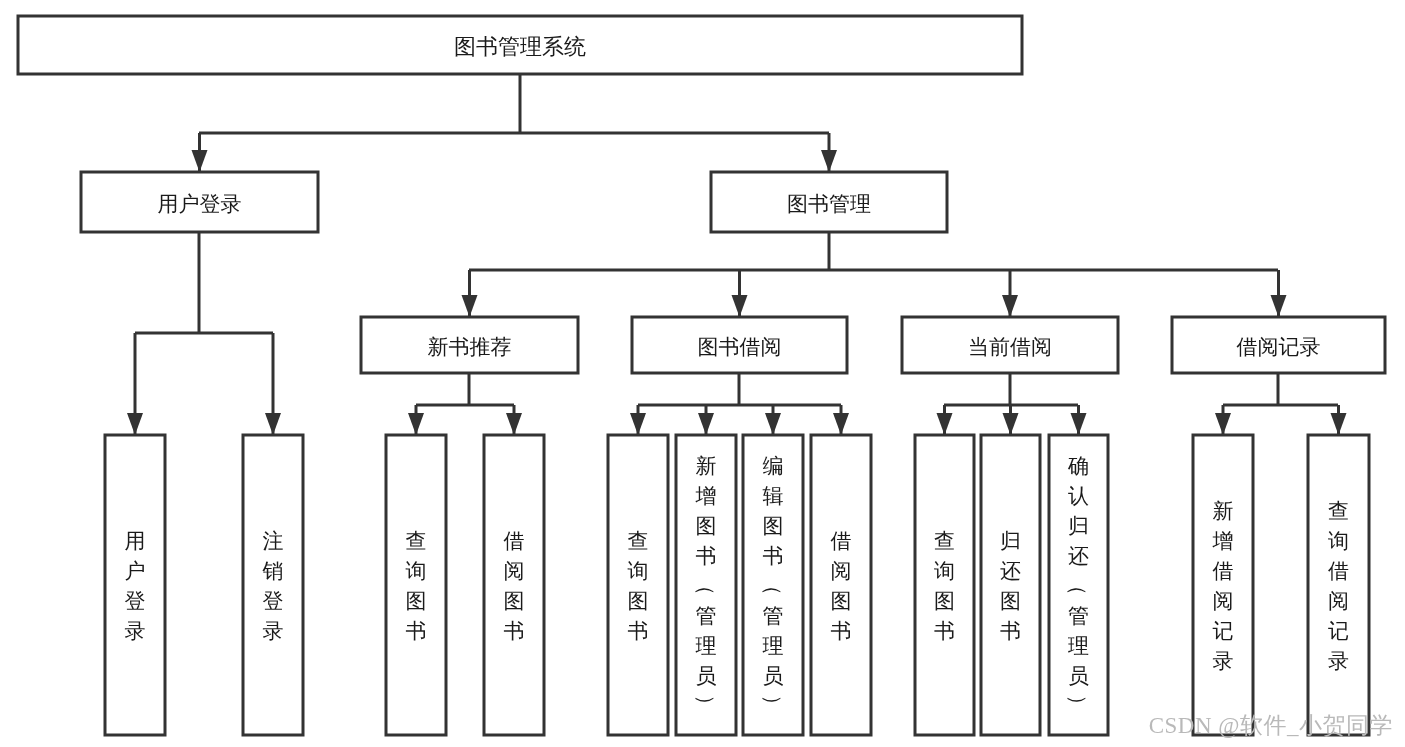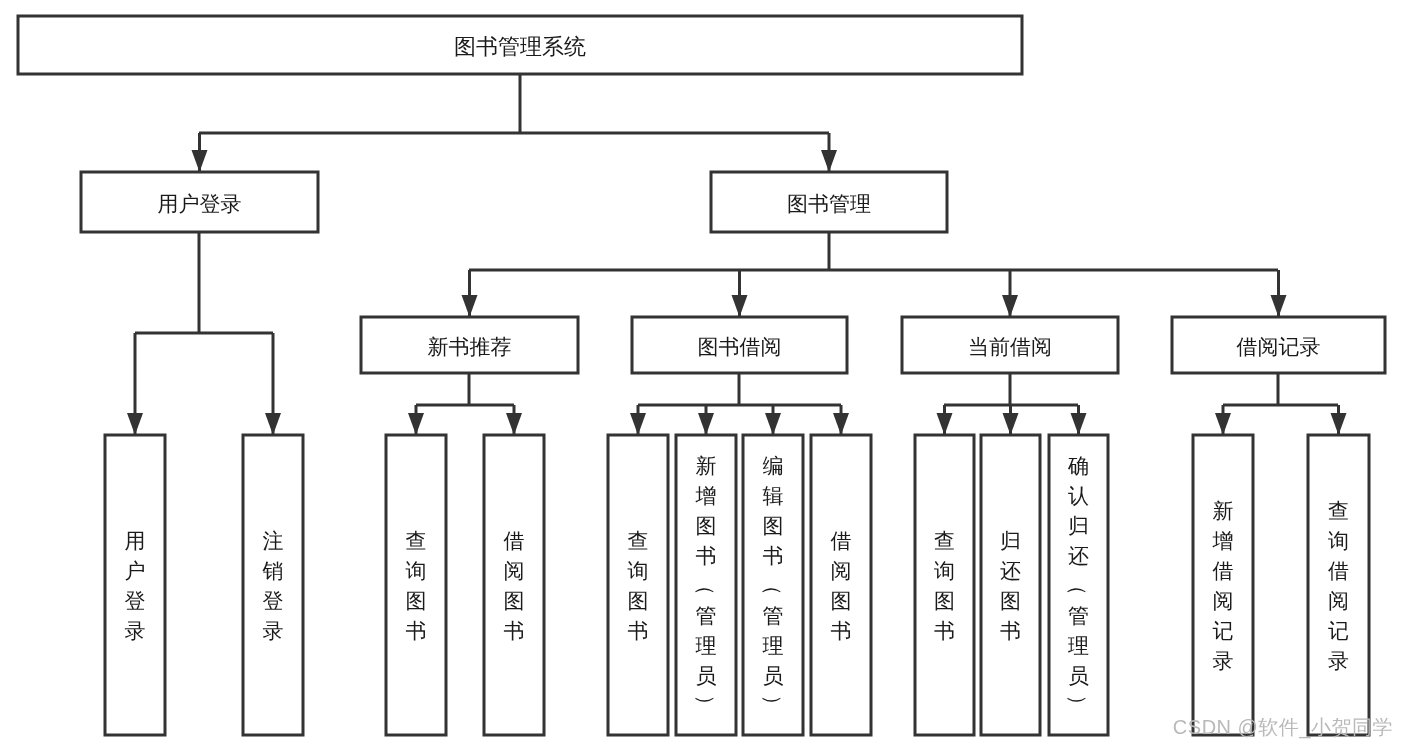--- a/index.html
+++ b/index.html
@@ -60,22 +60,22 @@
     font-family: "Liberation Sans", "DejaVu Sans", sans-serif;
     font-size: 21px;
     fill: #1a1a1a;
     text-anchor: middle;
     dominant-baseline: central;
   }
   .watermark {
     position: absolute;
     right: 12px;
     bottom: 6px;
-    font-family: Liberation Sans, sans-serif;
-    font-size: 20px;
+    font-family: Liberation Serif, serif;
+    font-size: 23px;
     color: #b9b9b9;
     letter-spacing: 0.5px;
     white-space: nowrap;
     user-select: none;
   }
 </style>
 </head>
 <body>
 
 <div id="diagram-root">

